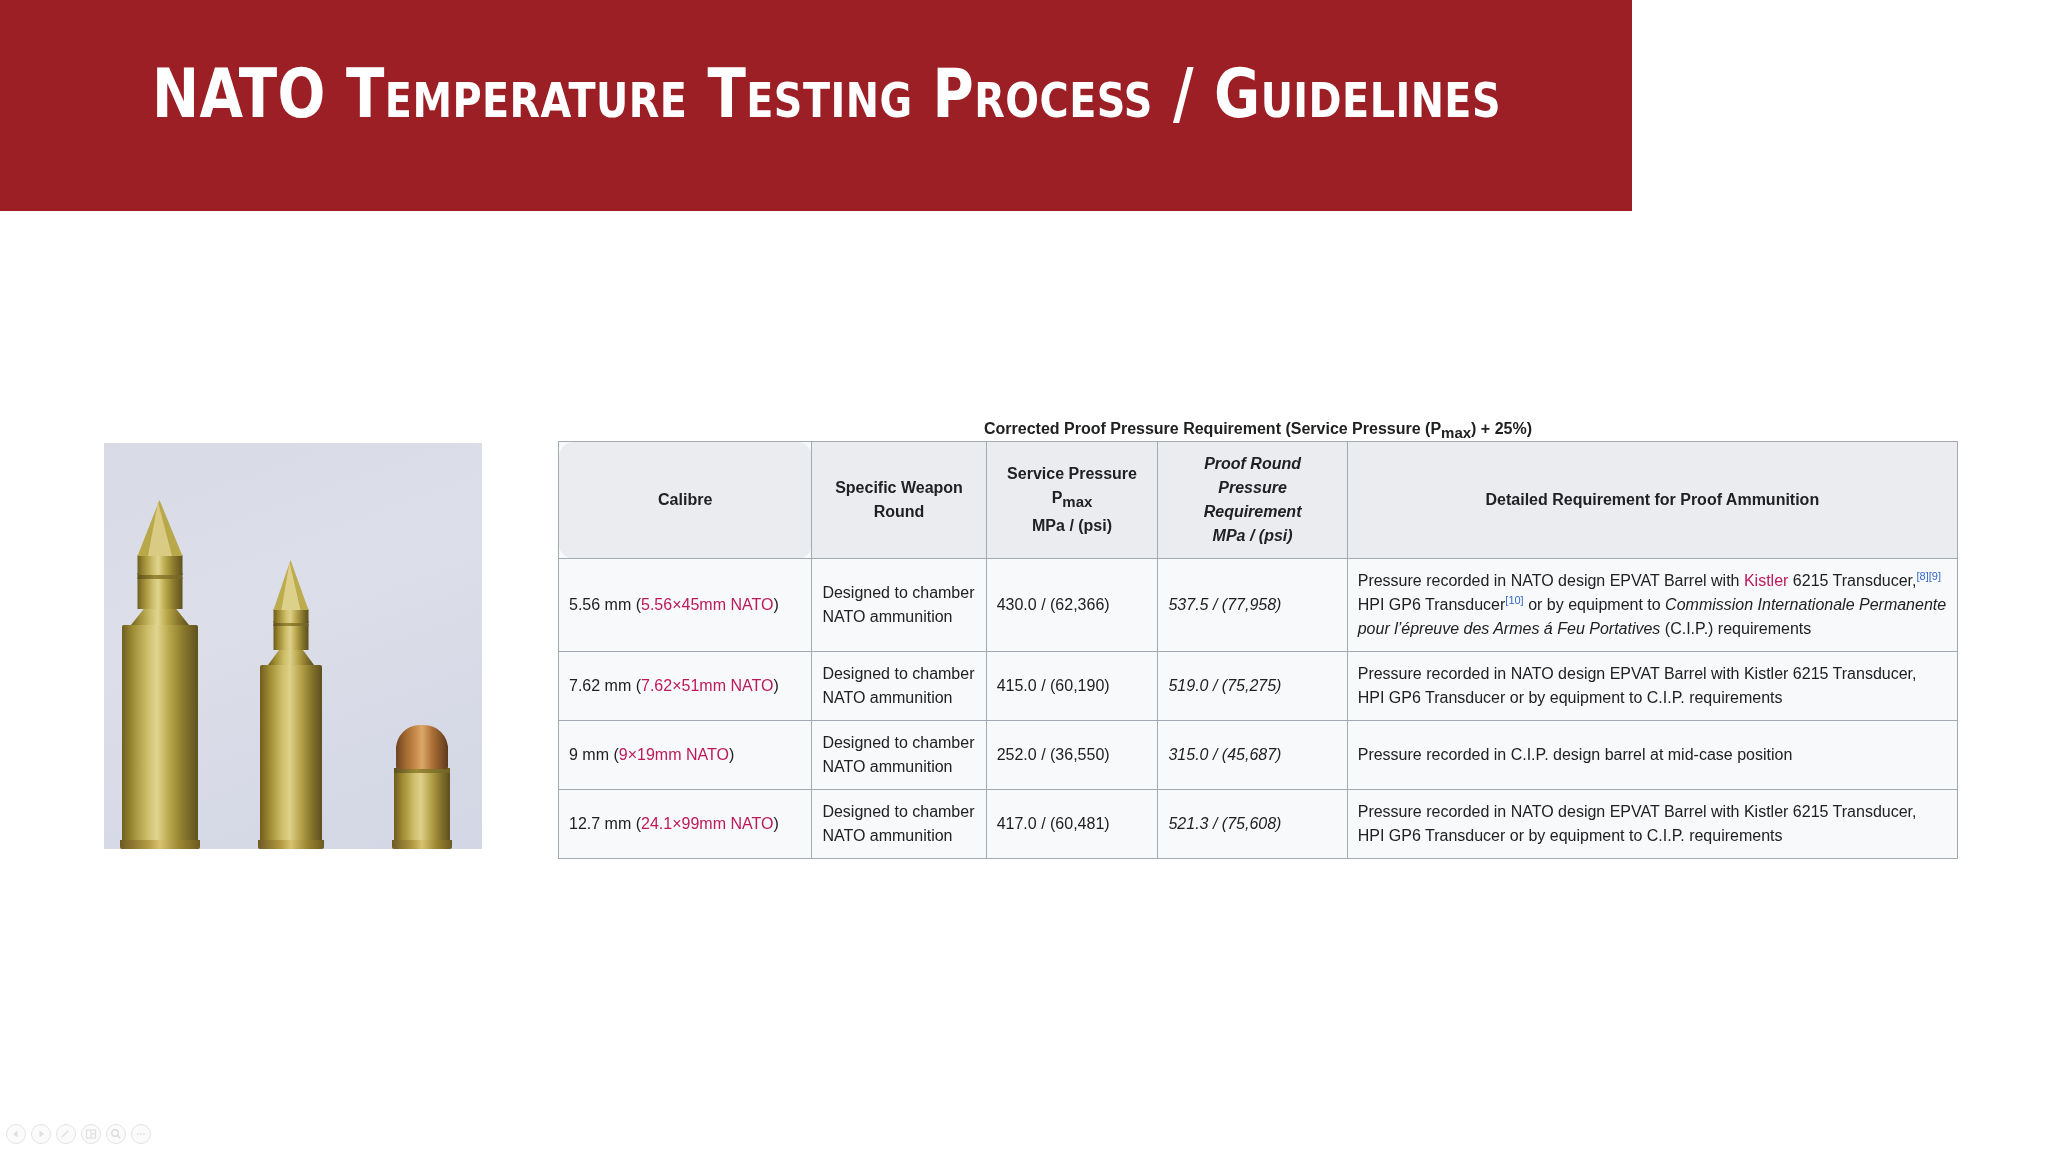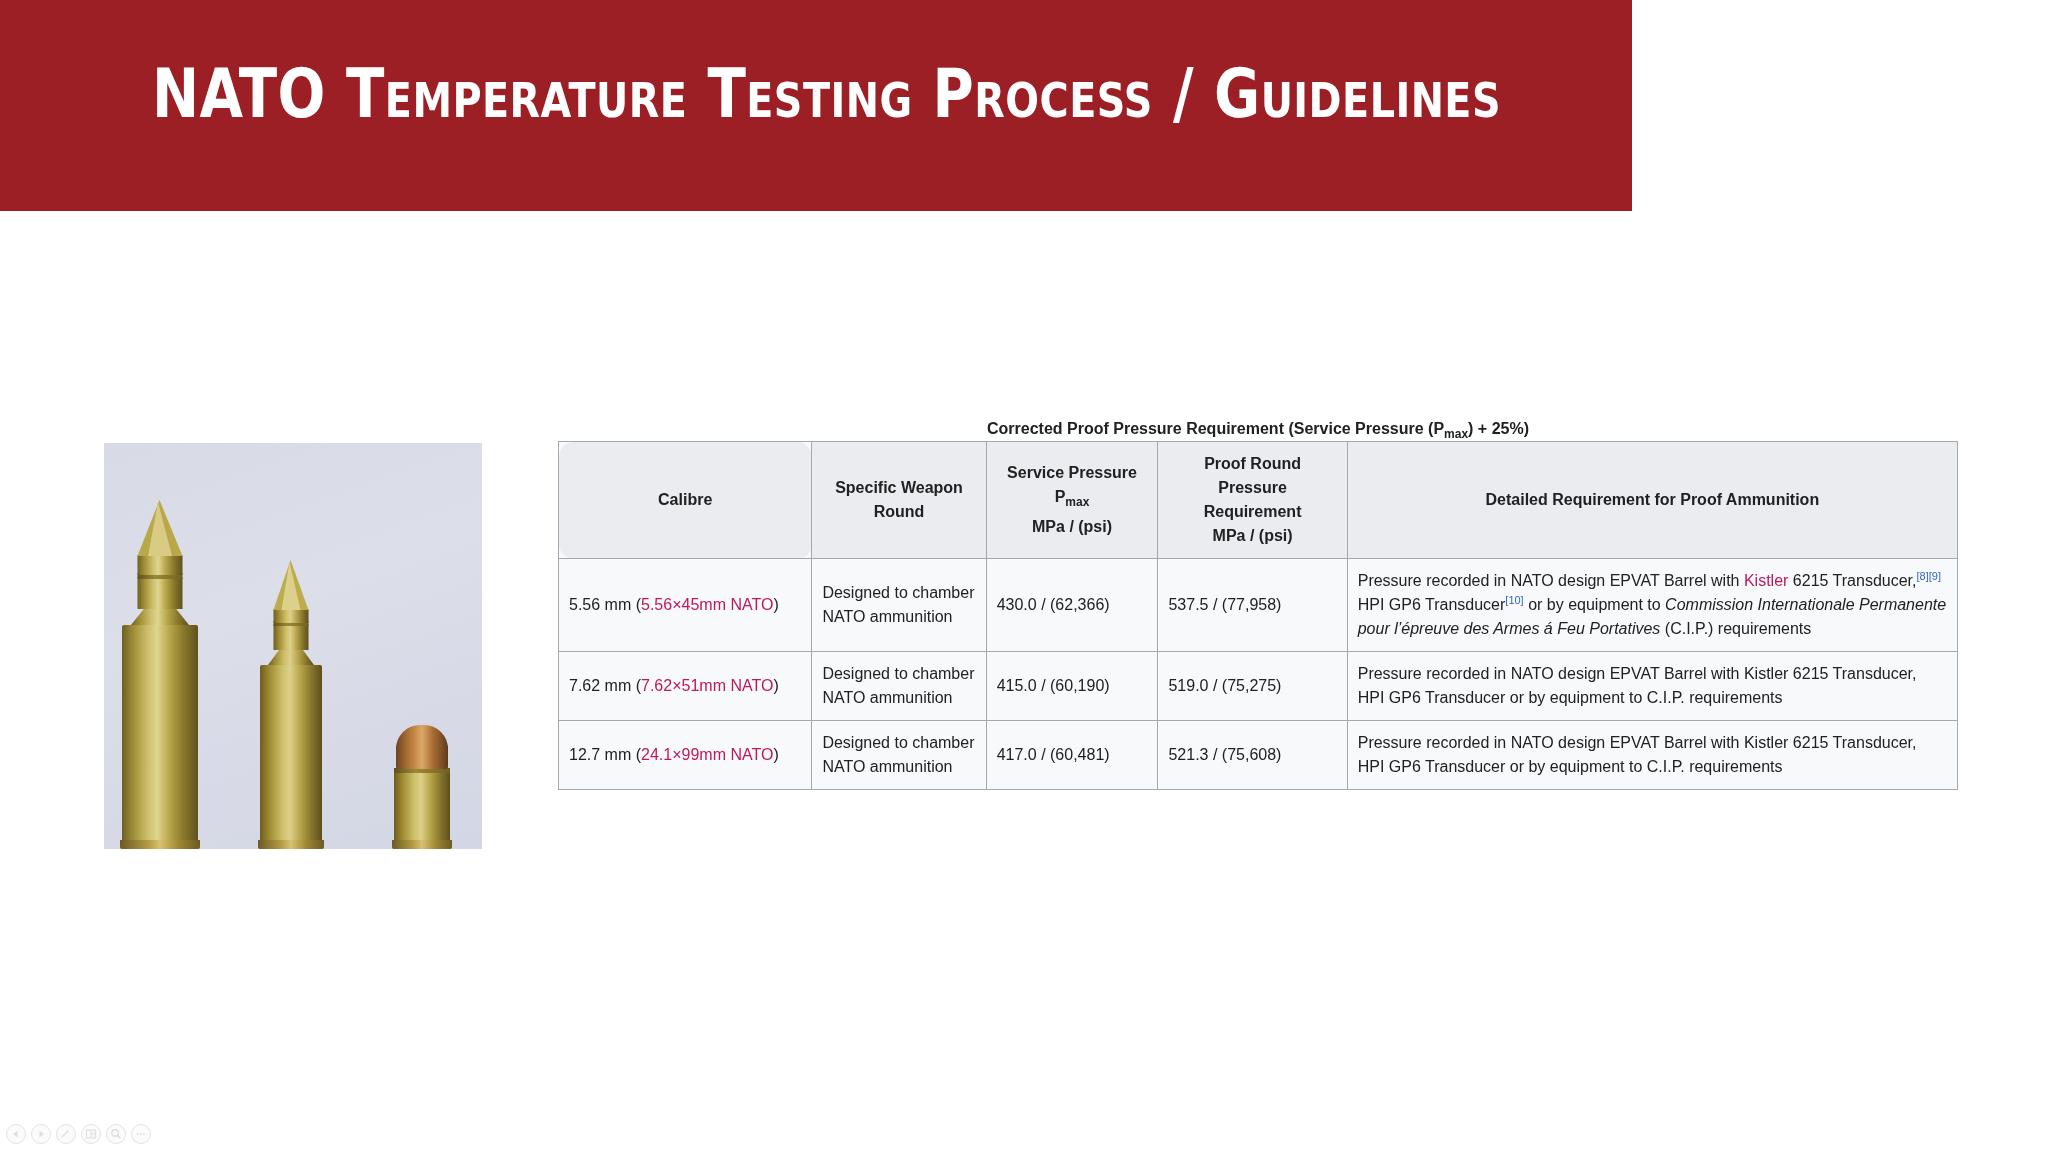--- a/index.html
+++ b/index.html
@@ -119,26 +119,26 @@
     text-align: center;
     font-weight: 700;
   }
   table.wikitable td {
     background: #f8f9fa;
     text-align: left;
   }
   .col-calibre   { width: 250px; border-radius: 15px; }
   .col-weapon    { width: 162px; }
   .col-service   { width: 161px; }
-  .col-proof     { width: 177px; }
+  .col-proof     { width: 177px; font-style: italic; }
   .col-detail    { width: 650px; margin-top: 25px; }
 
   .wlink { color: #be185d; }
   .wref  { color: #3366cc; font-size: 11px; vertical-align: super; line-height: 0; }
-  sub.small { font-size: 12px; }
+  sub.small { font-size: 15px; }
   .ital { font-style: italic; }
 
   
   .toolbar {
     position: absolute;
     left: 6px;
     bottom: 8px;
     display: flex;
     gap: 5px;
     align-items: center;
@@ -229,20 +229,27 @@
         <td class="col-detail"><span>Pressure recorded in NATO design EPVAT Barrel with </span><span class="wlink">Kistler</span><span> 6215 Transducer,</span><sup class="wref">[8]</sup><sup class="wref">[9]</sup><span> HPI GP6 Transducer</span><sup class="wref">[10]</sup><span> or by equipment to </span><em class="ital">Commission Internationale Permanente pour l’épreuve des Armes á Feu Portatives</em><span> (C.I.P.) requirements</span></td>
       </tr>
       <tr>
         <td class="col-calibre"><span>7.62 mm (</span><span class="wlink">7.62×51mm NATO</span><span>)</span></td>
         <td class="col-weapon">Designed to chamber NATO ammunition</td>
         <td class="col-service">415.0 / (60,190)</td>
         <td class="col-proof">519.0 / (75,275)</td>
         <td class="col-detail"><span>Pressure recorded in NATO design EPVAT Barrel with Kistler 6215 Transducer, HPI GP6 Transducer or by equipment to C.I.P. requirements</span></td>
       </tr>
       <tr>
+        <td class="col-calibre"><span>9 mm (</span><span class="wlink">9×19mm NATO</span><span>)</span></td>
+        <td class="col-weapon">Designed to chamber NATO ammunition</td>
+        <td class="col-service">252.0 / (36,550)</td>
+        <td class="col-proof">315.0 / (45,687)</td>
+        <td class="col-detail"><span>Pressure recorded in C.I.P. design barrel at mid-case position</span></td>
+      </tr>
+      <tr>
         <td class="col-calibre"><span>12.7 mm (</span><span class="wlink">24.1×99mm NATO</span><span>)</span></td>
         <td class="col-weapon">Designed to chamber NATO ammunition</td>
         <td class="col-service">417.0 / (60,481)</td>
         <td class="col-proof">521.3 / (75,608)</td>
         <td class="col-detail"><span>Pressure recorded in NATO design EPVAT Barrel with Kistler 6215 Transducer, HPI GP6 Transducer or by equipment to C.I.P. requirements</span></td>
       </tr>
     </tbody>
 </table>
 
 <div class="toolbar">

